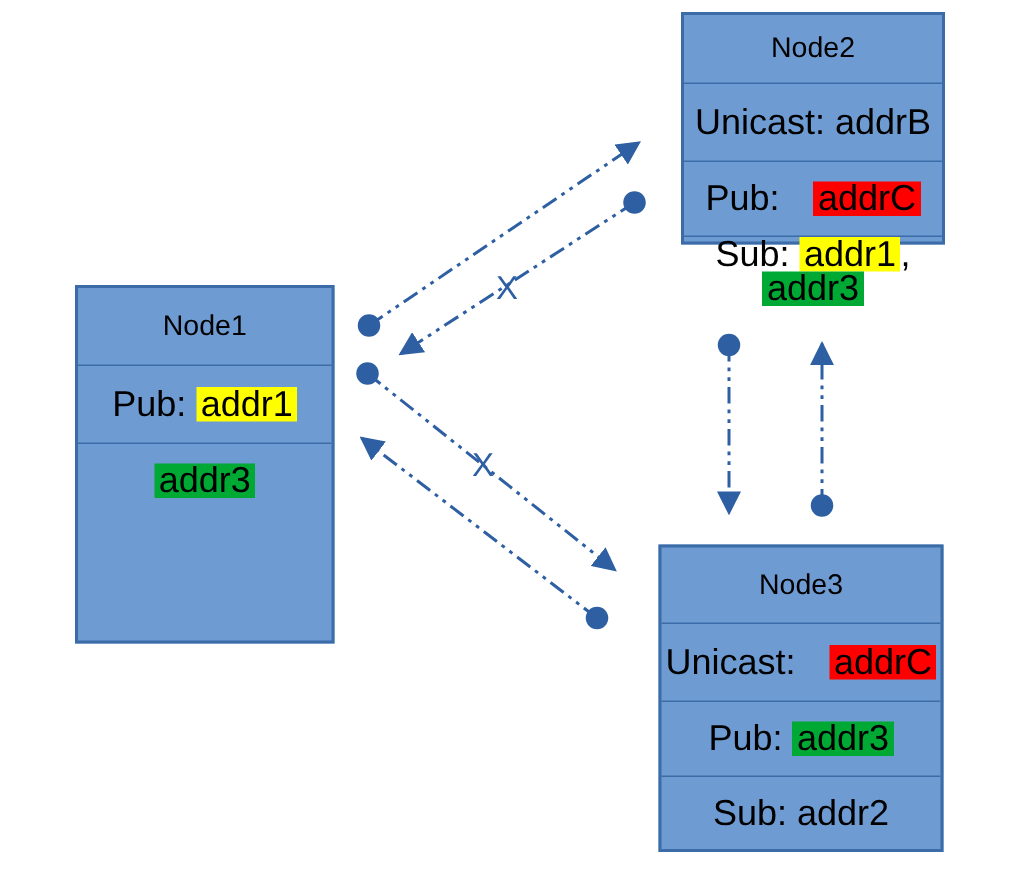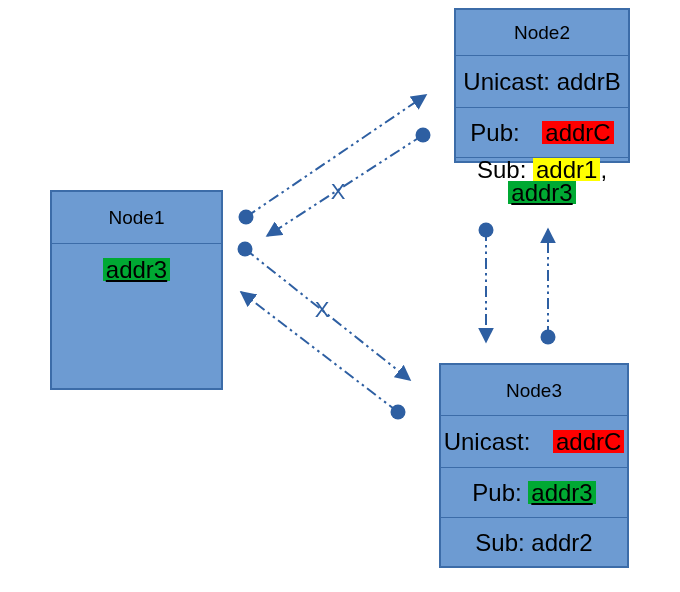--- a/index.html
+++ b/index.html
@@ -16,21 +16,21 @@
   }
   .node .row{
     display:flex;flex-direction:column;align-items:center;justify-content:center;
     font-size:24px;line-height:23px;text-align:center;white-space:nowrap;
   }
   .node .row + .row{border-top:1.5px solid var(--box-border);}
   .node .row.title{font-size:19px;}
   .line{display:block;}
   .hl{display:inline-block;padding:0 3px;}
   .hl-yellow{background:var(--hl-yellow);}
-  .hl-green{background:var(--hl-green);text-decoration:underline;}
+  .hl-green{background:var(--hl-green);}
   .hl-red{background:var(--hl-red);margin-left:16px;}
   .xmark{
     position:absolute;transform:translate(-50%,-50%);
     color:var(--arrow);font-size:22px;font-weight:400;line-height:1;
   }
 </style>
 </head>
 <body>
 
 <div class="canvas">
@@ -50,22 +50,27 @@
     <line class="arrow-line" x1="548" y1="337" x2="548" y2="229" marker-end="url(#ah)"></line>
 
     <circle class="origin-dot" cx="246" cy="217" r="7.5"></circle>
     <circle class="origin-dot" cx="245" cy="249" r="7.5"></circle>
     <circle class="origin-dot" cx="423" cy="135" r="7.5"></circle>
     <circle class="origin-dot" cx="486" cy="230" r="7.5"></circle>
     <circle class="origin-dot" cx="398" cy="412" r="7.5"></circle>
     <circle class="origin-dot" cx="548" cy="337" r="7.5"></circle>
   </svg>
 
-  <div class="node" style="left:50px;top:190px;width:173px;height:200px;grid-template-rows:51px 52px 49px 1fr;">
+  <div class="node" style="left:50px;top:190px;width:173px;height:239px;grid-template-rows:51px 52px 49px 1fr;">
     <div class="row title">Node1</div>
+    <div class="row">
+      <span class="line">
+        <span>Pub: </span><span class="hl hl-yellow">addr1</span>
+      </span>
+    </div>
     <div class="row">
       <span class="line">
         <span class="hl hl-green">addr3</span>
       </span>
     </div>
   </div>
 
   <div class="node" style="left:454px;top:8px;width:176px;height:155px;grid-template-rows:45px 52px 50px 1fr;">
     <div class="row title">Node2</div>
     <div class="row">

